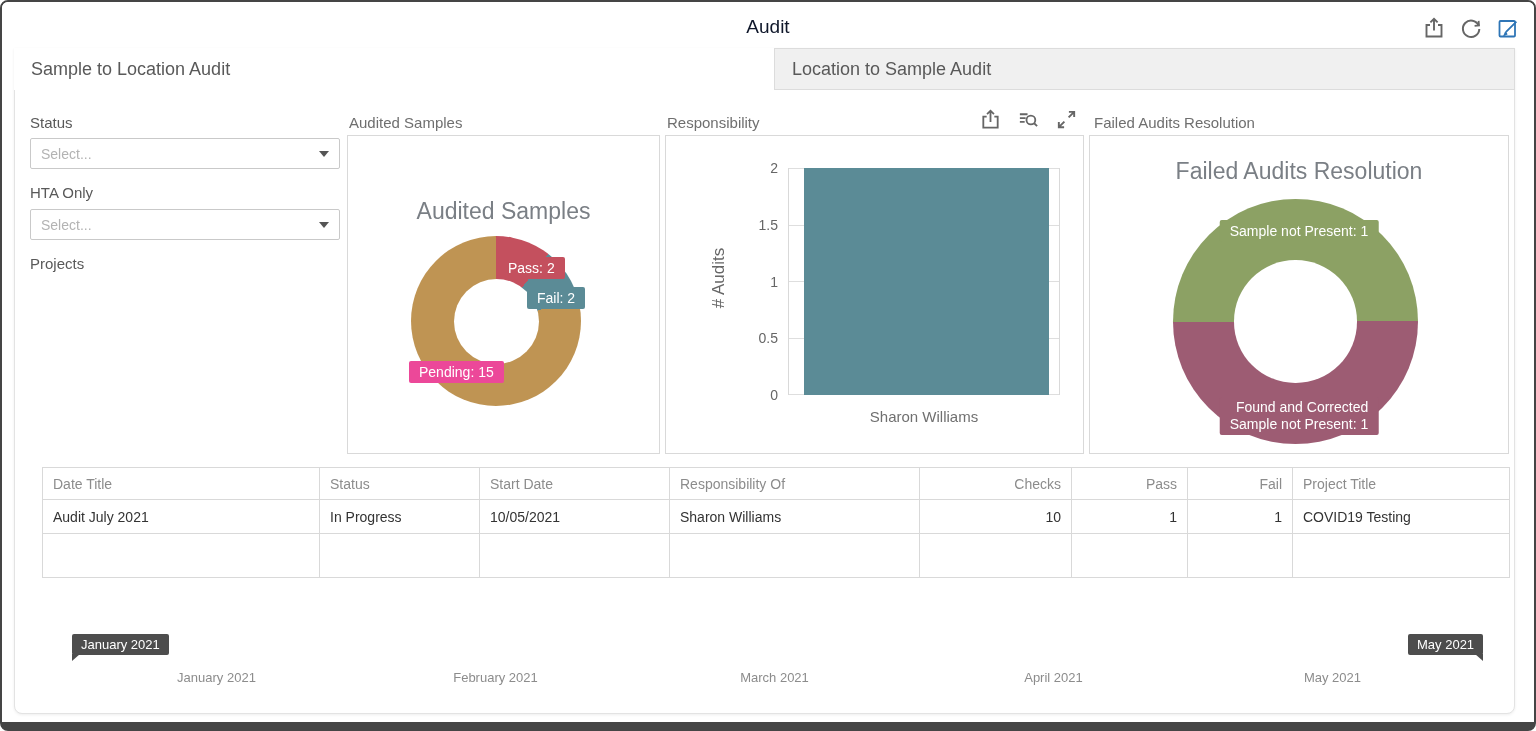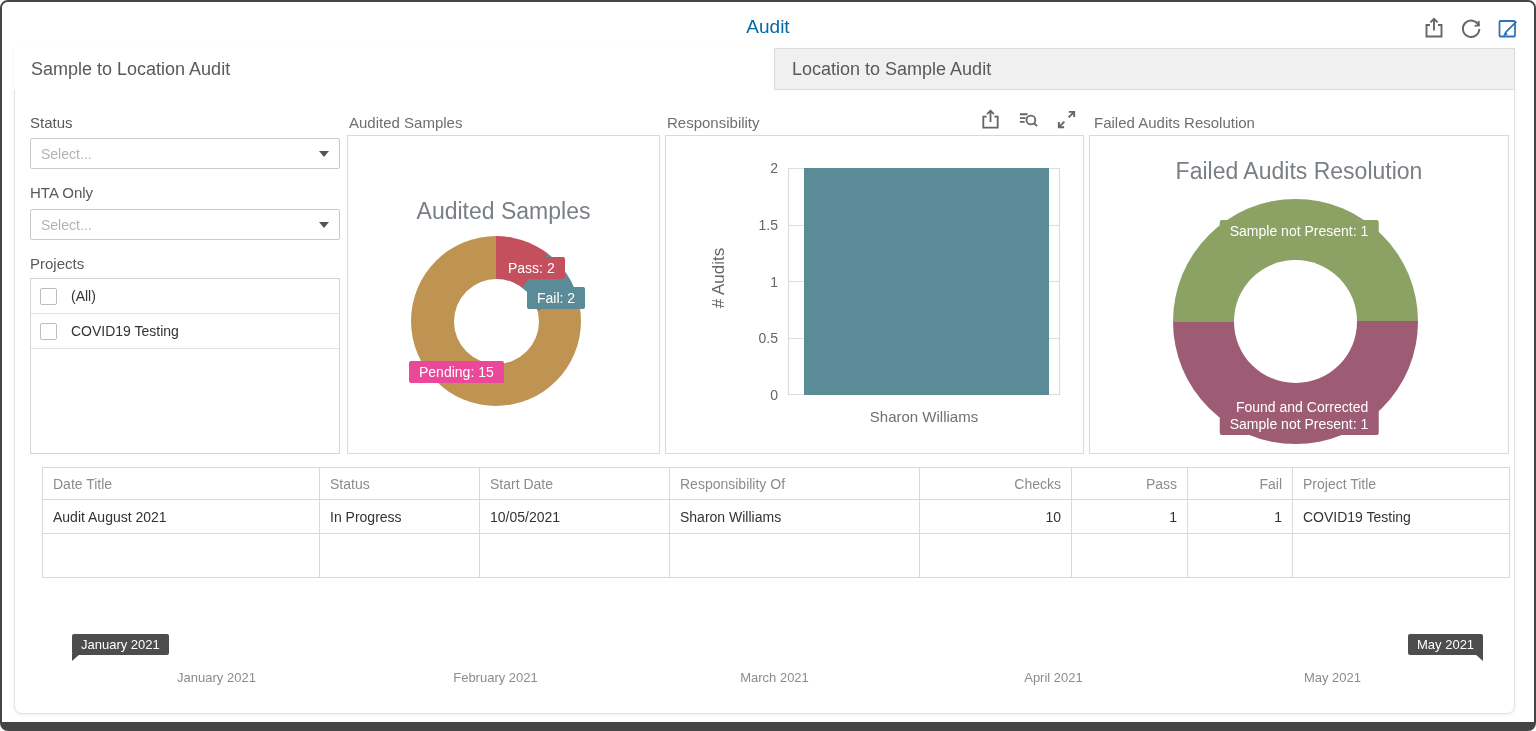--- a/index.html
+++ b/index.html
@@ -8,21 +8,21 @@
 
   .frame {
     position:relative; width:1536px; height:731px;
     border:2px solid #454545; border-bottom-width:9px;
     border-radius:8px; background:#fff; overflow:hidden;
   }
 
   
   .app-header { position:absolute; left:0; top:0; width:100%; height:46px; background:#fff; }
   .app-title { position:absolute; left:0; right:0; top:14px; text-align:center;
-    font-size:19px; color:#0369a1; }
+    font-size:19px; color:#0f172a; }
   .header-icons { position:absolute; right:14px; top:14px; display:flex; gap:13px; align-items:center; }
   .hicon { width:24px; height:24px; cursor:pointer; }
 
   
   .main-panel { position:absolute; left:12px; top:46px; width:1501px; height:666px;
     background:#fff; border:1px solid #e3e3e3; border-radius:0 0 8px 8px;
     box-shadow:0 1px 3px rgba(0,0,0,.07); }
   .tab { position:absolute; top:46px; height:42px; display:flex; align-items:center;
     padding-left:17px; font-size:18px; color:#595959; cursor:pointer; }
   .tab-active { left:12px; width:760px; background:#fff; }
@@ -136,30 +136,20 @@
     <span class="caret"></span>
   </div>
 
   <div class="filter-label" style="left:28px; top:182px;">HTA Only</div>
   <div class="select-box" style="top:207px;">
     <span class="select-placeholder">Select...</span>
     <span class="caret"></span>
   </div>
 
   <div class="filter-label" style="left:28px; top:253px;">Projects</div>
-  <div class="listbox">
-    <div class="list-row">
-      <span class="checkbox"></span>
-      <span class="lbl">(All)</span>
-    </div>
-    <div class="list-row">
-      <span class="checkbox"></span>
-      <span class="lbl">COVID19 Testing</span>
-    </div>
-  </div>
 
   <div class="panel-header" style="left:347px;">Audited Samples</div>
   <div class="panel-header" style="left:665px;">Responsibility</div>
   <div class="panel-header" style="left:1092px;">Failed Audits Resolution</div>
 
   <div class="panel-toolbar">
     <div class="ticon">
       <svg viewBox="0 0 24 24" fill="none" stroke="#666" stroke-width="1.9">
         <path d="M8 9H4.5v11.5h15V9H16"></path>
           <path d="M12 14.5V3.2M8.4 6.4L12 2.8l3.6 3.6"></path>
@@ -234,21 +224,21 @@
       <th>Date Title</th>
       <th>Status</th>
       <th>Start Date</th>
       <th>Responsibility Of</th>
       <th class="num">Checks</th>
       <th class="num">Pass</th>
       <th class="num">Fail</th>
       <th>Project Title</th>
     </tr>
     <tr>
-      <td class="cell-link">Audit August 2021</td>
+      <td class="cell-link">Audit July 2021</td>
       <td>In Progress</td>
       <td>10/05/2021</td>
       <td>Sharon Williams</td>
       <td class="num">10</td>
       <td class="num cell-link">1</td>
       <td class="num cell-link">1</td>
       <td>COVID19 Testing</td>
     </tr>
     <tr class="empty-row">
       <td></td>

